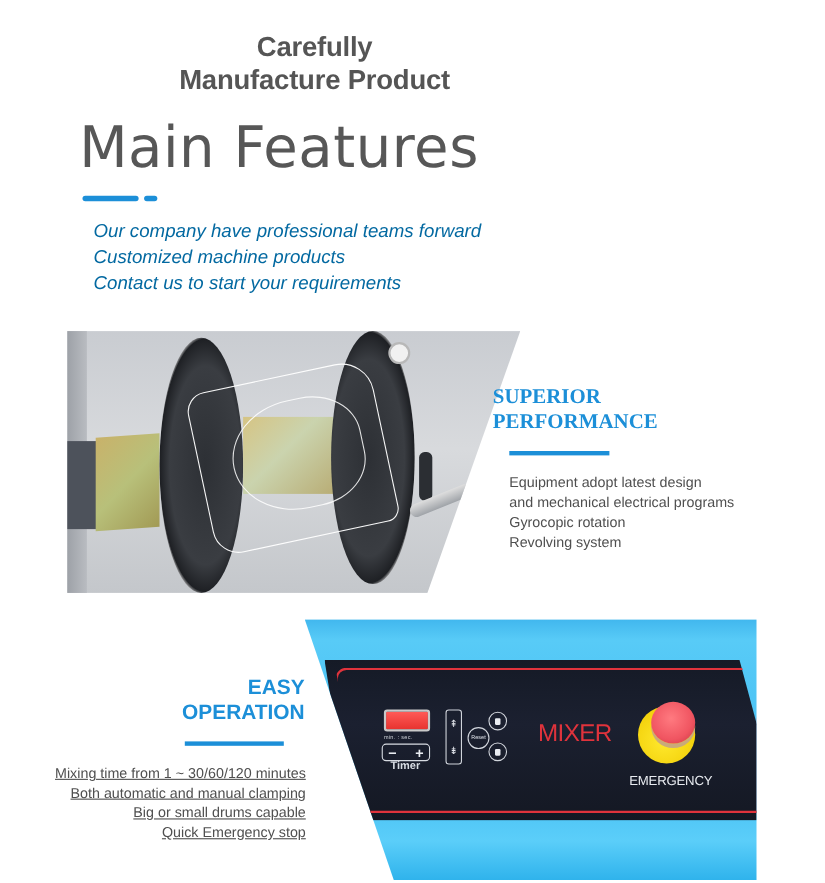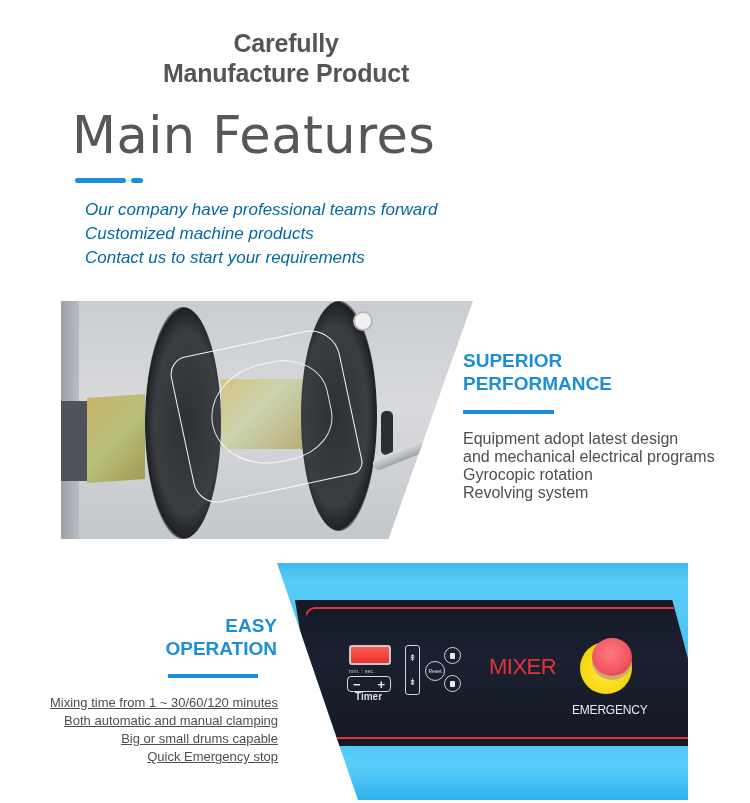--- a/index.html
+++ b/index.html
@@ -52,27 +52,27 @@
       left: 150px; top: 62px; width: 120px; height: 100px;
       border: 1.5px solid rgba(255,255,255,0.85); border-radius: 50% 40% 40% 50%;
       transform: rotate(-12deg);
     }
     .photo1 .handle { left: 320px; top: 110px; width: 12px; height: 44px; background: #2b2e33; border-radius: 5px; }
     .photo1 .arm { left: 310px; top: 148px; width: 60px; height: 12px; background: linear-gradient(#dedede,#9fa3a8); transform: rotate(-22deg); border-radius: 6px; }
     .photo1 .knob { left: 292px; top: 10px; width: 20px; height: 20px; border-radius: 50%; background: #f1f1f1; border: 2px solid #b8b8b8; }
 
     
     .sec1-title {
-      left: 463px; top: 349px; width: 260px;
-      font-weight: bold; font-size: 19px; line-height: 23px; color: #1c8fd8;
+      left: 448px; top: 349px; width: 260px;
+      font-weight: bold; font-size: 19px; line-height: 23px; color: #1c8fd8; font-family: Liberation Serif, serif;
     }
     .sec1-bar { left: 463px; top: 410px; width: 91px; height: 4px; background: #1c8fd8; }
     .sec1-list {
       left: 463px; top: 430px; width: 270px;
-      font-size: 16px; line-height: 18px; color: #4f4f4f;
+      font-size: 13px; line-height: 18px; color: #4f4f4f;
     }
     .sec1-list div { white-space: nowrap; }
 
     
     .sec2-title {
       left: 90px; top: 614px; width: 187px; text-align: right;
       font-weight: bold; font-size: 19px; line-height: 23px; color: #1c8fd8;
     }
     .sec2-bar { left: 168px; top: 674px; width: 90px; height: 4px; background: #1c8fd8; }
     .sec2-list {

